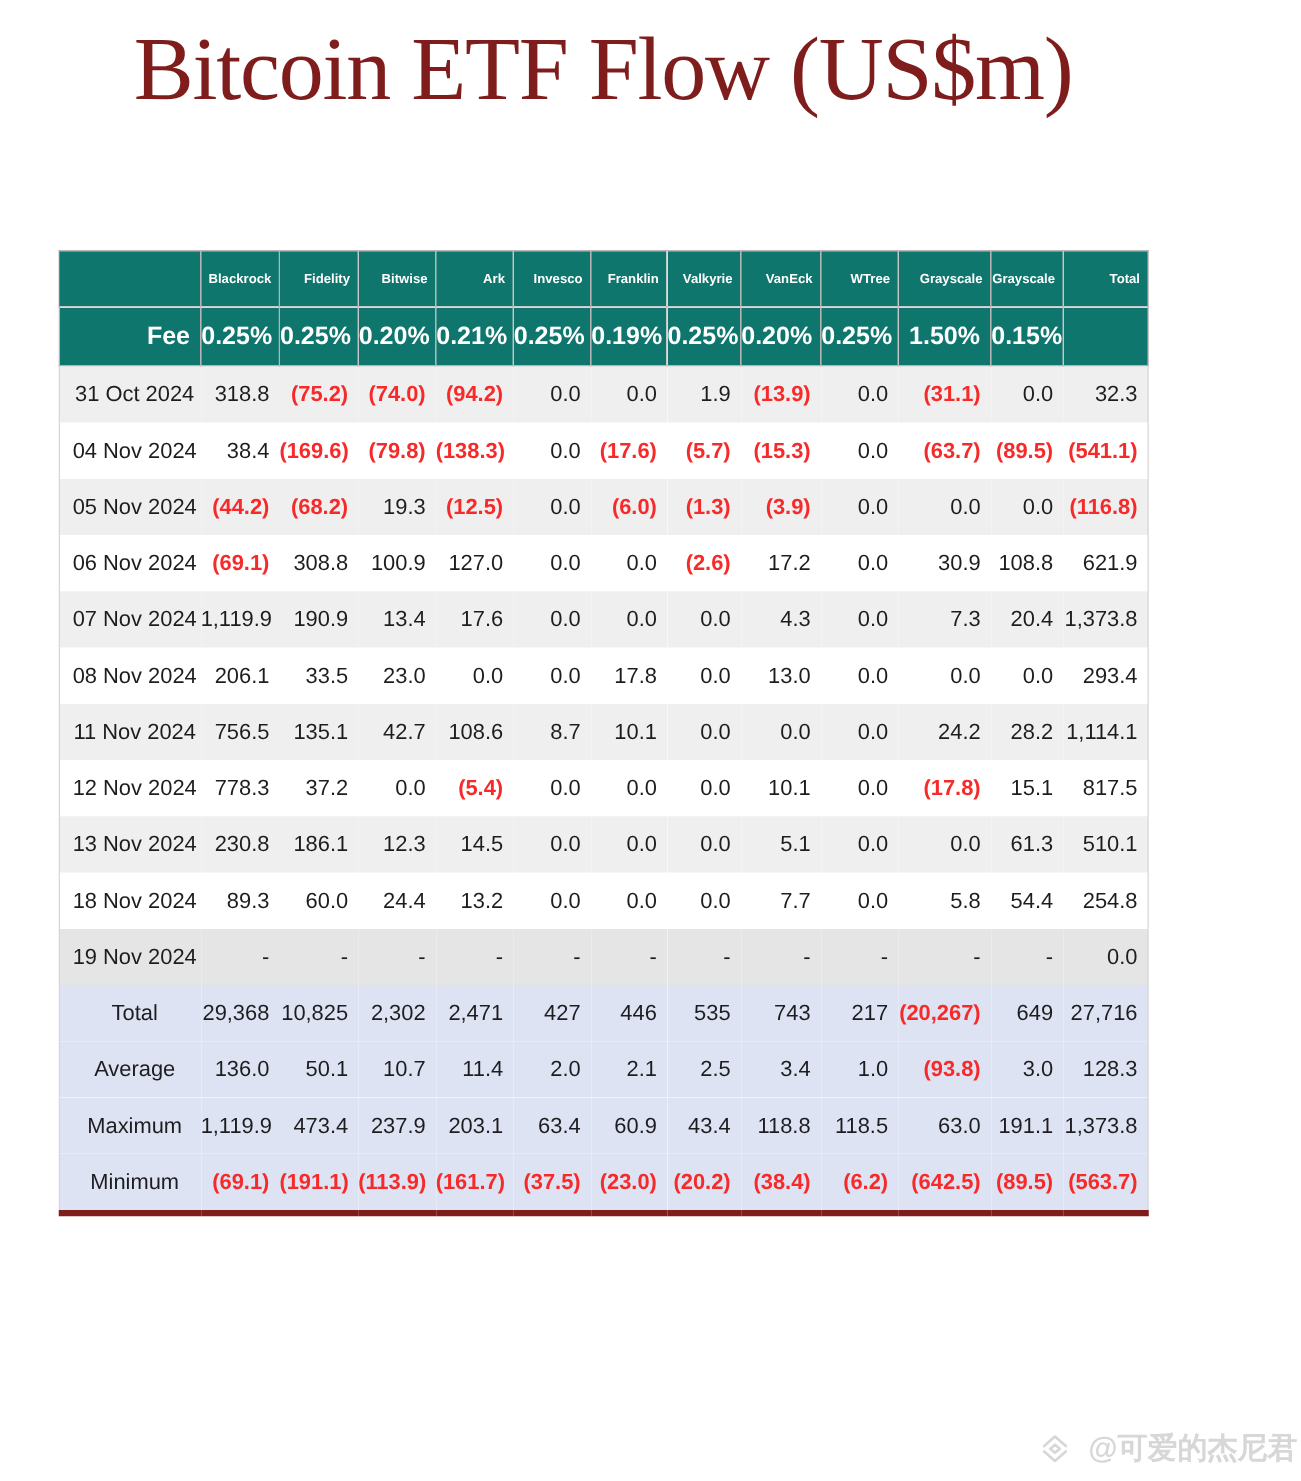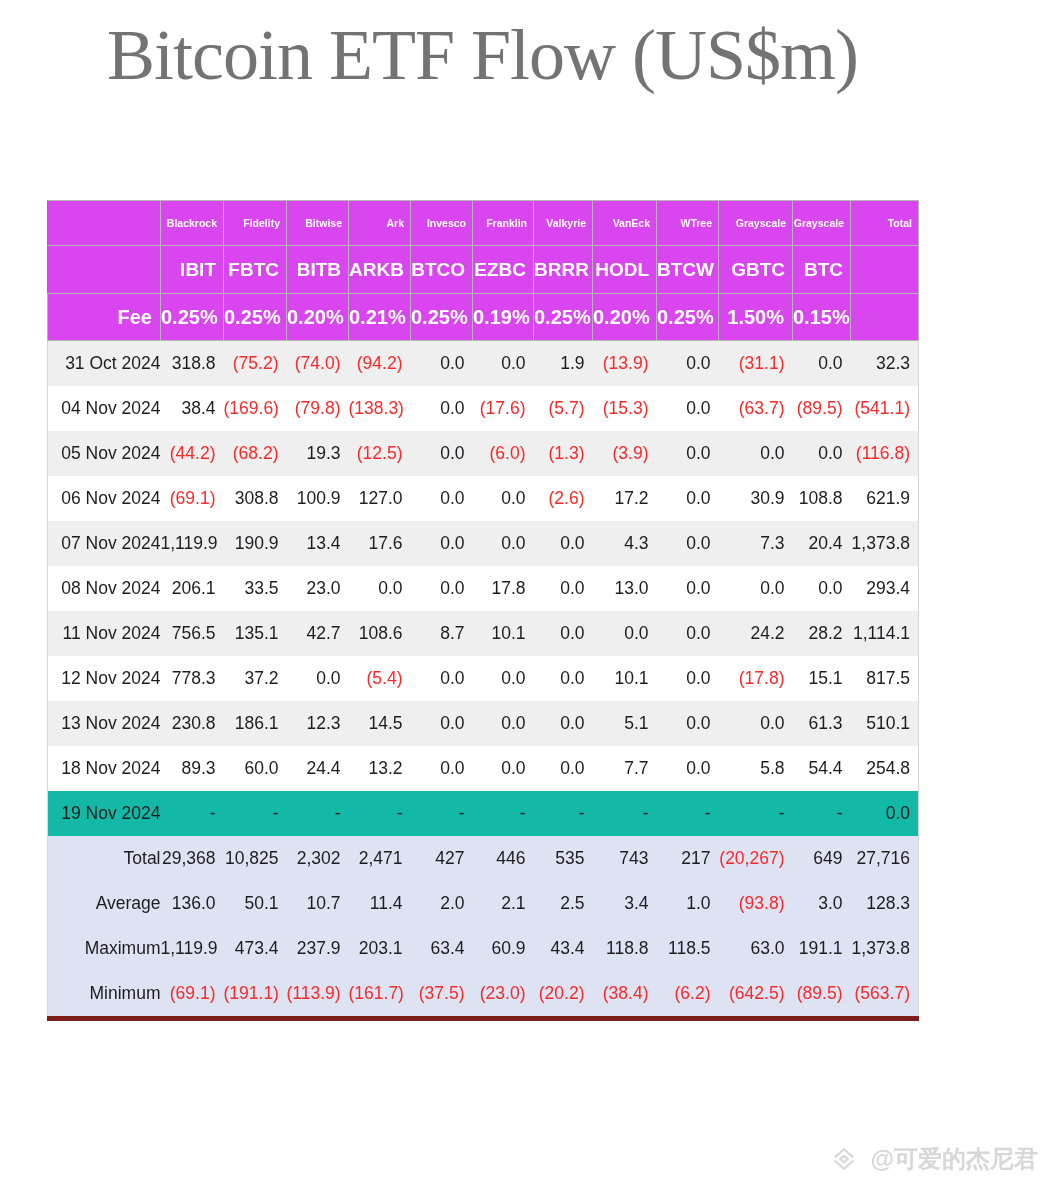--- a/index.html
+++ b/index.html
@@ -3,53 +3,53 @@
 <meta charset="utf-8">
 <style>
   html,body{margin:0;padding:0;}
   body{
     width:1041px;height:1185px;background:#ffffff;position:relative;
     font-family:"Liberation Sans", sans-serif;color:#1d1d1f;overflow:hidden;
   }
   .title{
     position:absolute;top:14px;left:47px;width:871px;margin:0;
     font-family:"Liberation Serif", serif;font-weight:400;
-    font-size:72px;letter-spacing:-1px;color:#737373;text-align:center;
+    font-size:72px;letter-spacing:-1px;color:#7f1d1d;text-align:center;
     white-space:nowrap;
   }
   table.etf{
     position:absolute;left:47px;top:200px;width:871px;
     border-collapse:collapse;table-layout:fixed;
   }
   .etf th,.etf td{
     white-space:nowrap;overflow:hidden;padding:0;vertical-align:middle;
   }
   
   .etf thead th{
-    background:#d946ef;color:#ffffff;border:1px solid #b5b5b5;font-weight:700;
+    background:#0f766e;color:#ffffff;border:1px solid #b5b5b5;font-weight:700;
   }
   .etf thead tr.issuers th{height:44px;font-size:10.5px;text-align:right;padding-right:6px;}
   .etf thead tr.tickers th{height:47px;font-size:19px;text-align:right;padding-right:7px;}
   .etf thead tr.fees th{height:46px;font-size:20px;text-align:right;padding-right:8px;}
   .etf thead th.corner{border-left-color:#7f7f7f;}
   .etf thead th.total-h{font-size:19.5px;text-align:right;padding-right:9px;vertical-align:middle;}
   .etf thead th.fee-lbl{text-align:left;padding-left:7px;font-size:17.5px;}
   
   .etf tbody td{height:45px;font-size:17.5px;}
-  .etf tbody td.lbl{text-align:right;padding-left:7px;}
+  .etf tbody td.lbl{text-align:center;padding-left:7px;}
   .etf tbody td.num{text-align:right;padding-right:8px;}
   .etf tbody.data tr:nth-child(odd){background:#efefef;}
   .etf tbody.data tr:nth-child(even){background:#ffffff;}
-  .etf tbody.data tr.green{background:#14b8a6;}
+  .etf tbody.data tr.green{background:#e5e5e5;}
   .etf tbody.summary tr{background:#dde3f3;}
   .etf tbody.summary td{height:45px;}
   .etf tbody td:first-child{border-left:1px solid #d6d6d6;}
   .etf tbody td:last-child{border-right:1px solid #d6d6d6;margin-left:43px;}
   .etf tbody.summary tr:last-child td{border-bottom:5px solid #7f1d1d;}
-  .neg{color:#f72a2a;}
+  .neg{color:#f72a2a;font-weight:bold;}
   
   .watermark{
     position:absolute;top:1146px;right:3px;display:flex;align-items:center;gap:14px;
     color:#d7d7d7;font-size:24px;font-weight:700;line-height:1;
   }
   .watermark svg{display:block;}
 </style>
 </head>
 <body>
 
@@ -80,35 +80,20 @@
         <th>Ark</th>
         <th>Invesco</th>
         <th>Franklin</th>
         <th>Valkyrie</th>
         <th>VanEck</th>
         <th>WTree</th>
         <th>Grayscale</th>
         <th>Grayscale</th>
         <th class="total-h">Total</th>
       </tr>
-      <tr class="tickers">
-        <th class="corner"></th>
-        <th>IBIT</th>
-        <th>FBTC</th>
-        <th>BITB</th>
-        <th>ARKB</th>
-        <th>BTCO</th>
-        <th>EZBC</th>
-        <th>BRRR</th>
-        <th>HODL</th>
-        <th>BTCW</th>
-        <th>GBTC</th>
-        <th>BTC</th>
-        <th></th>
-      </tr>
       <tr class="fees">
         <th class="fee-lbl">Fee</th>
         <th>0.25%</th>
         <th>0.25%</th>
         <th>0.20%</th>
         <th>0.21%</th>
         <th>0.25%</th>
         <th>0.19%</th>
         <th>0.25%</th>
         <th>0.20%</th>

